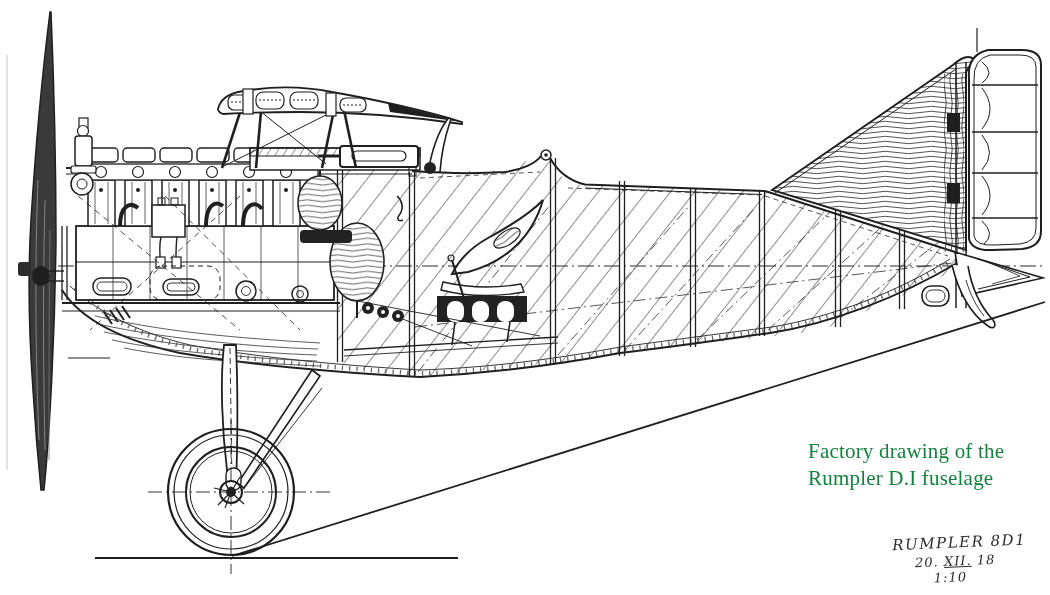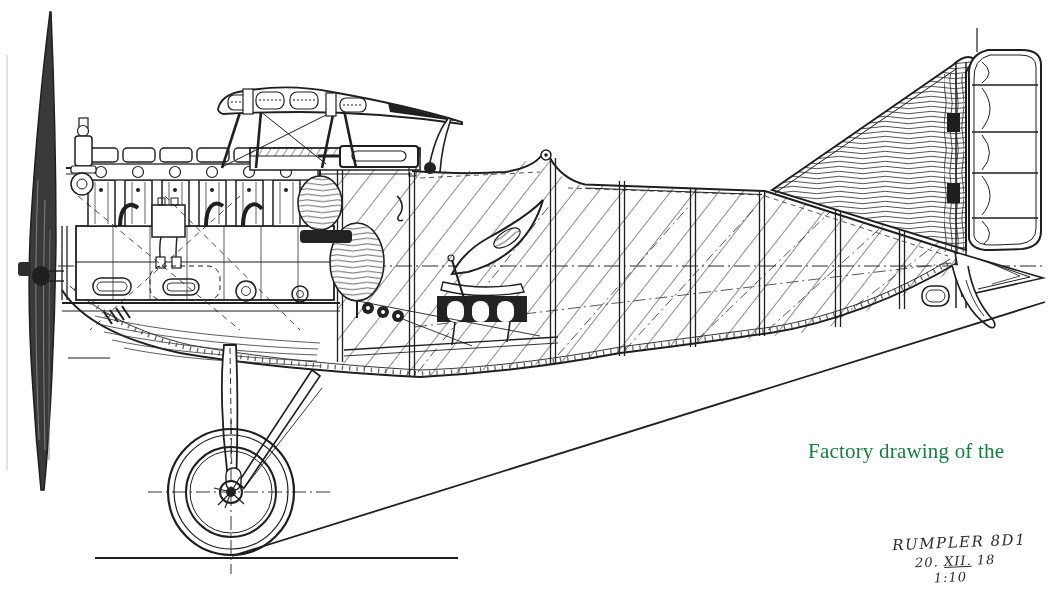--- a/index.html
+++ b/index.html
@@ -394,20 +394,21 @@
     <path d="M50,230 C49,300 49,370 49,460" fill="none" stroke="#777" stroke-width="0.8"></path>
     <rect x="18" y="262" width="13" height="14" rx="3" fill="#2d2d2d"></rect>
     <ellipse cx="41" cy="276" rx="9" ry="10" fill="#1f1f1f"></ellipse>
     <line x1="48" y1="271" x2="64" y2="271" stroke="#1f1f1f" stroke-width="1.4"></line>
     <line x1="48" y1="281" x2="64" y2="281" stroke="#1f1f1f" stroke-width="1.4"></line>
   </g>
 </svg>
 
 <div id="caption">
   <div>Factory drawing of the</div>
+  <div>Rumpler D.I fuselage</div>
 </div>
 
 <div id="annotation">
   <div class="hand-line1">RUMPLER 8D1</div>
   <div class="hand-line2">
     <span>20.</span>
     <span class="roman">XII.</span>
     <span>18</span>
   </div>
   <div class="hand-line3">1:10</div>

